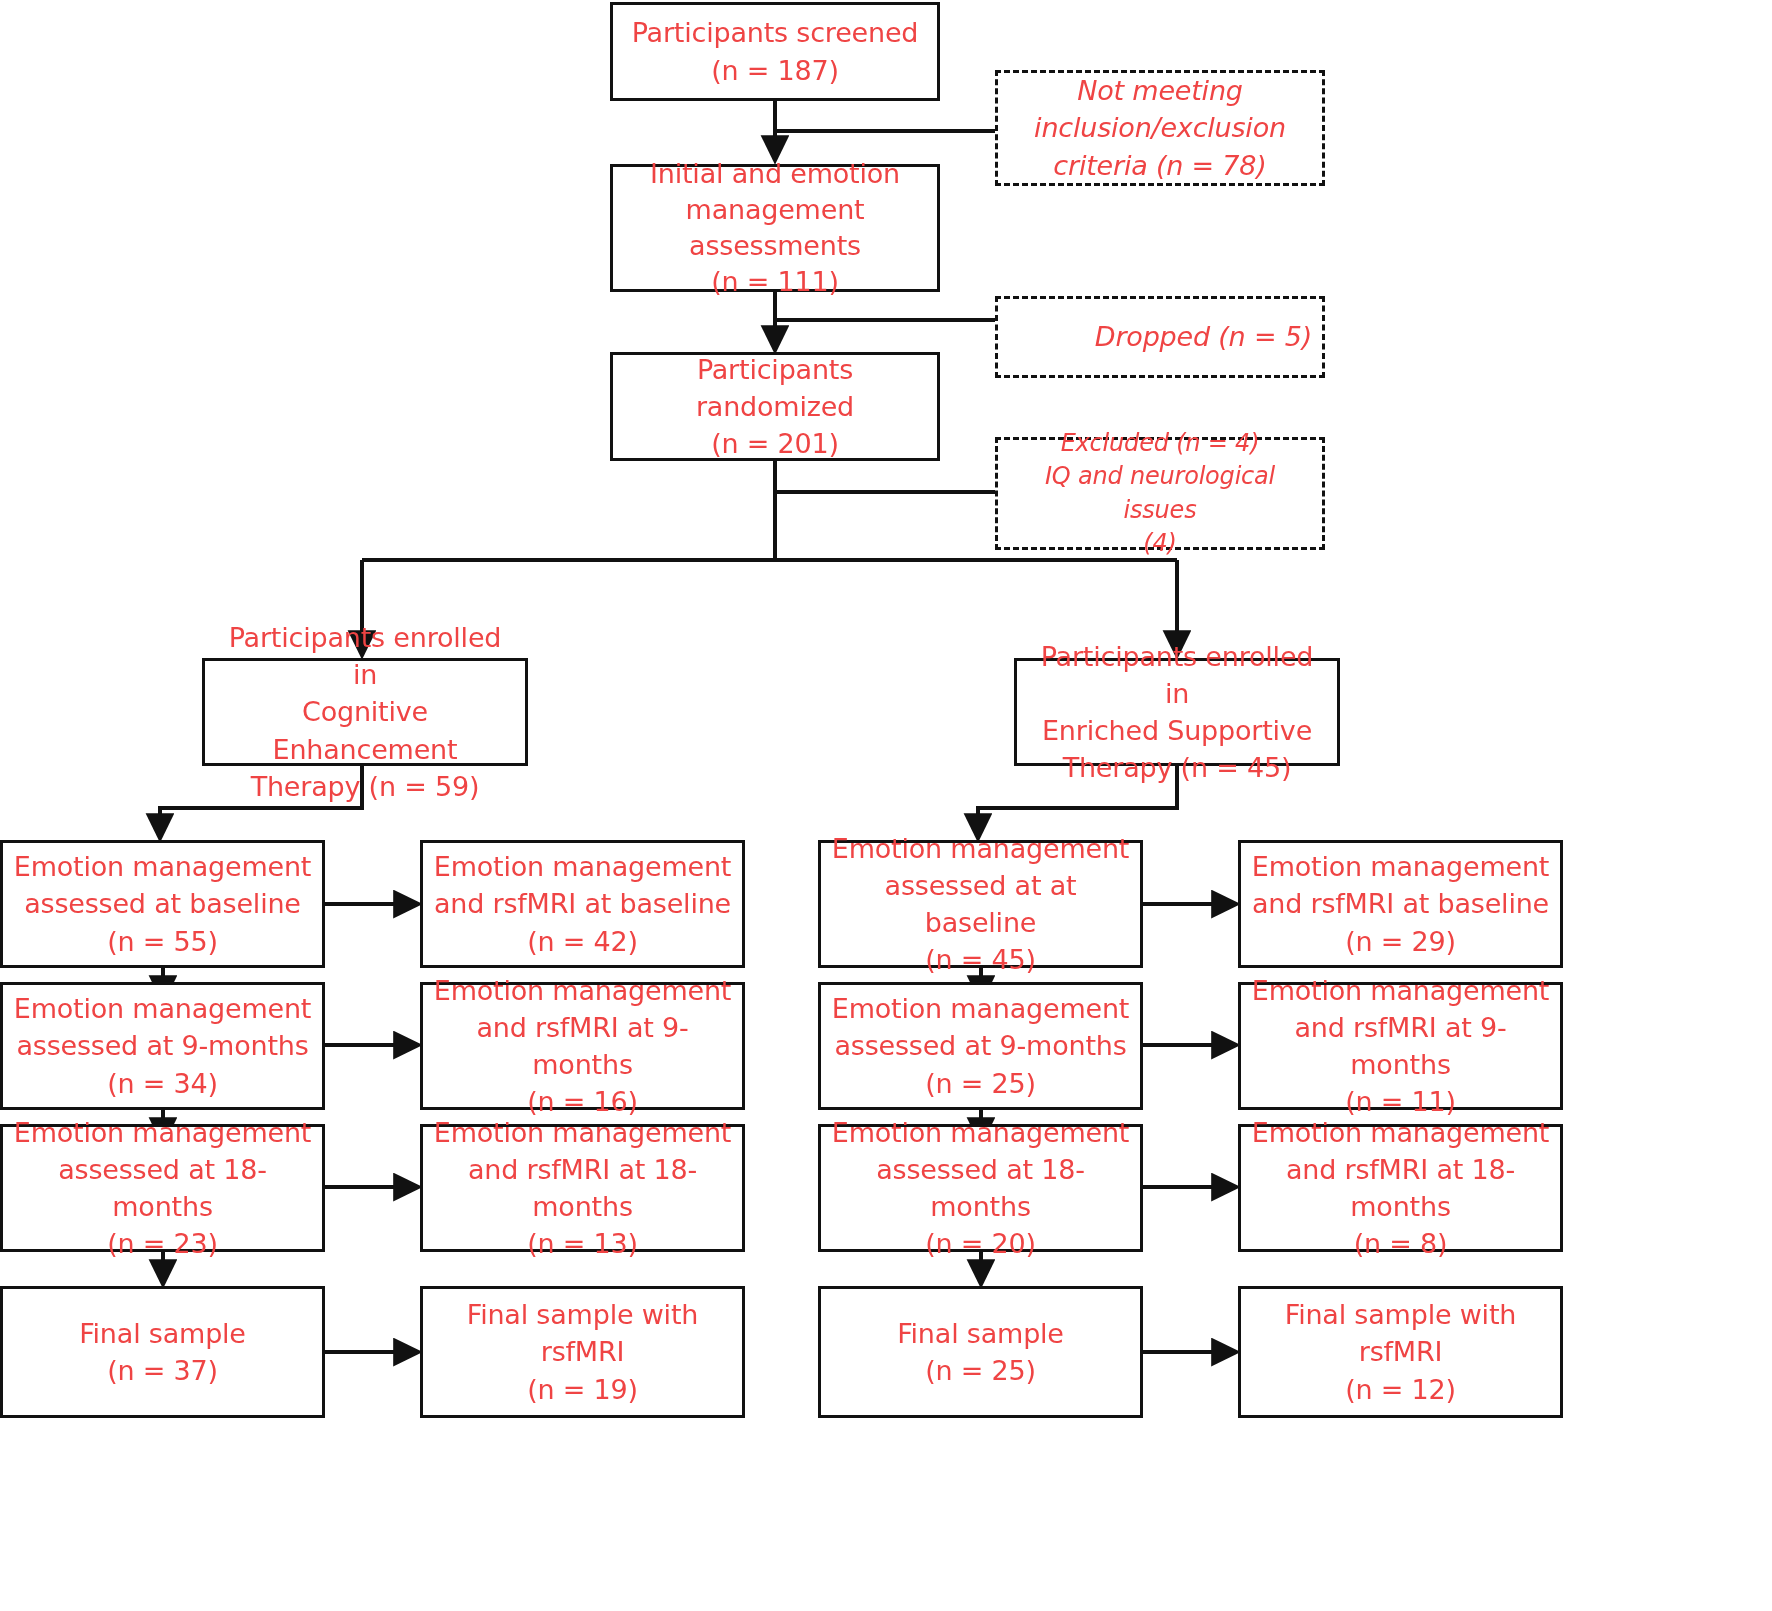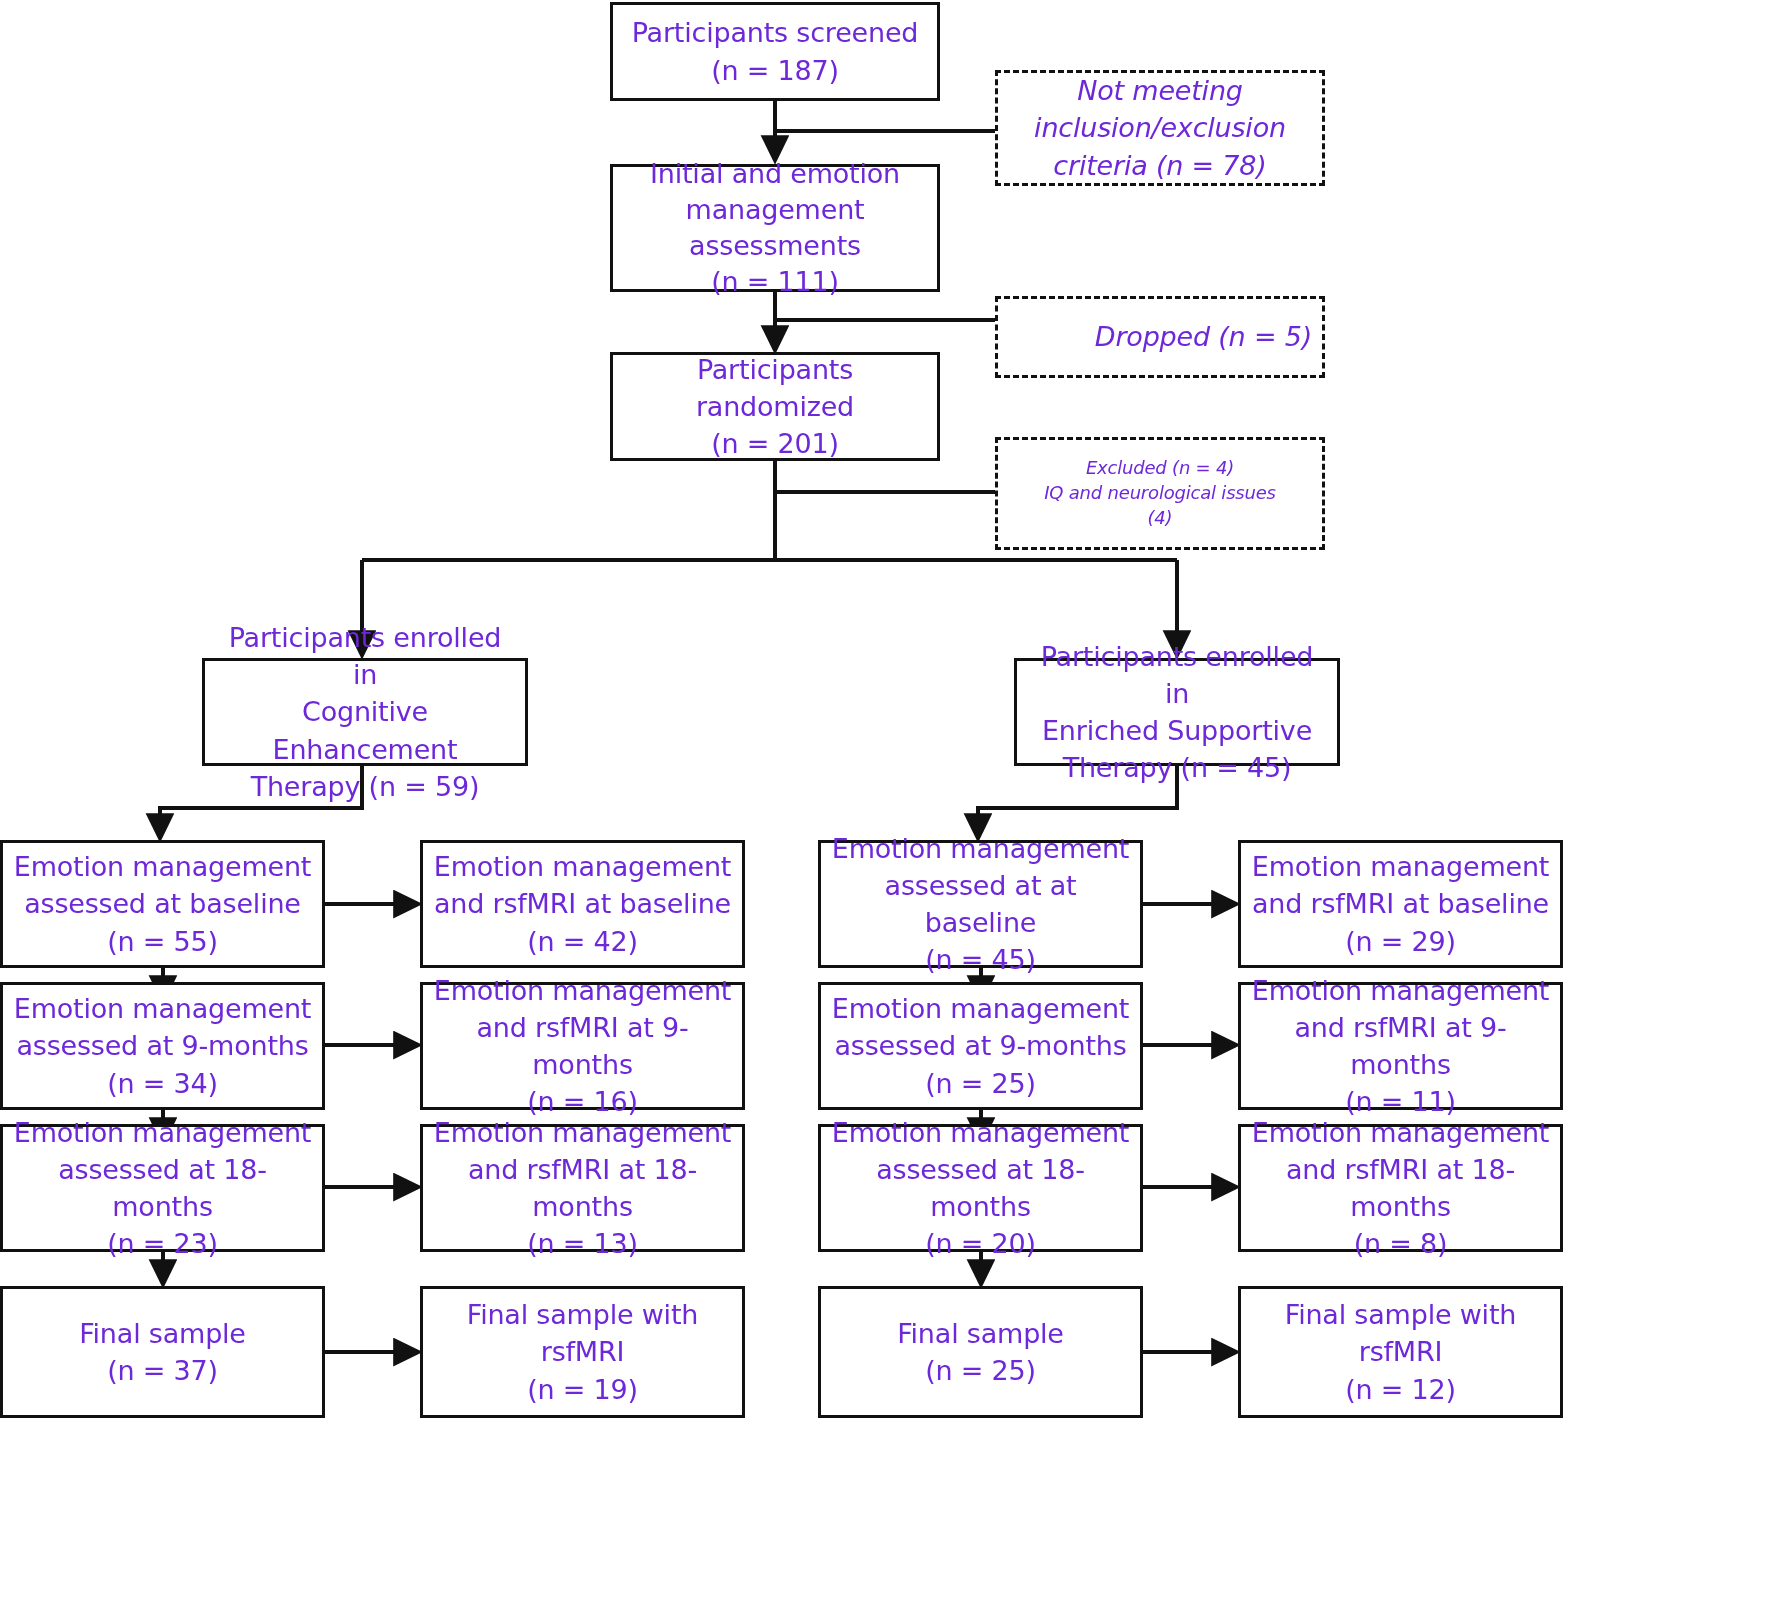--- a/index.html
+++ b/index.html
@@ -25,38 +25,38 @@
   }
   .node {
     position: absolute;
     box-sizing: border-box;
     background: #ffffff;
     border: 3px solid #111111;
     display: flex;
     align-items: center;
     justify-content: center;
     text-align: center;
-    color: #6d28d9;
+    color: #ef4444;
     z-index: 2;
   }
   .node.dashed {
     border-style: dashed;
     border-width: 3px;
     font-style: italic;
   }
   .node .txt {
     display: block;
     width: 100%;
     padding: 0 10px;
     white-space: pre-line;
     line-height: 1.38;
     font-size: 27px;
     letter-spacing: -0.2px;
   }
-  .node.small .txt { font-size: 18px; }
+  .node.small .txt { font-size: 24px; }
   .node.tight .txt { line-height: 1.34; }
 </style>
 </head>
 <body>
 
 <div id="canvas">
 
   <svg id="connectors" viewBox="0 0 1772 1611" xmlns="http://www.w3.org/2000/svg">
     <defs>
       <marker id="arrow" markerWidth="10" markerHeight="10" refX="6.2" refY="3.6" orient="auto" markerUnits="strokeWidth">

